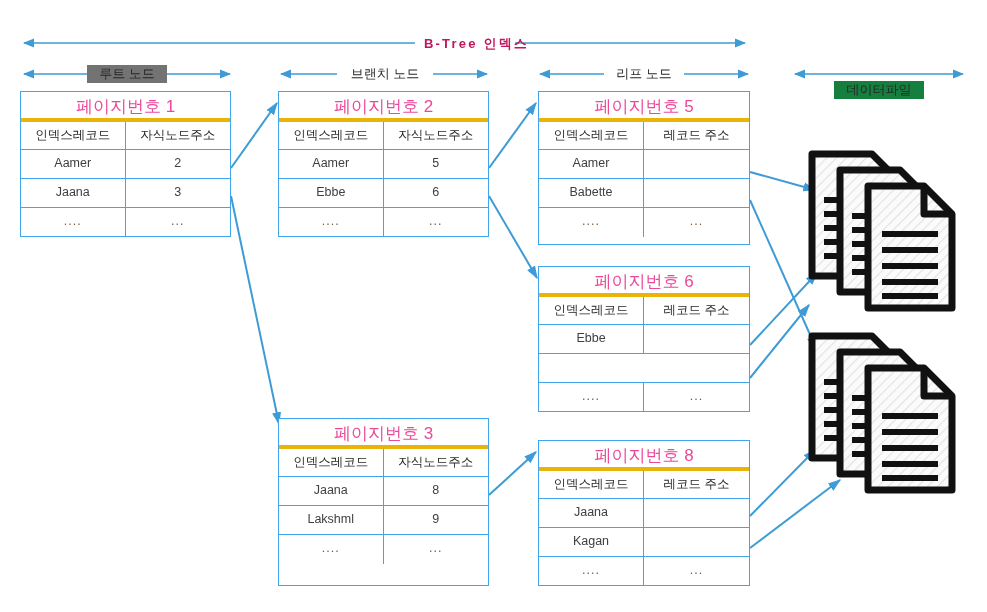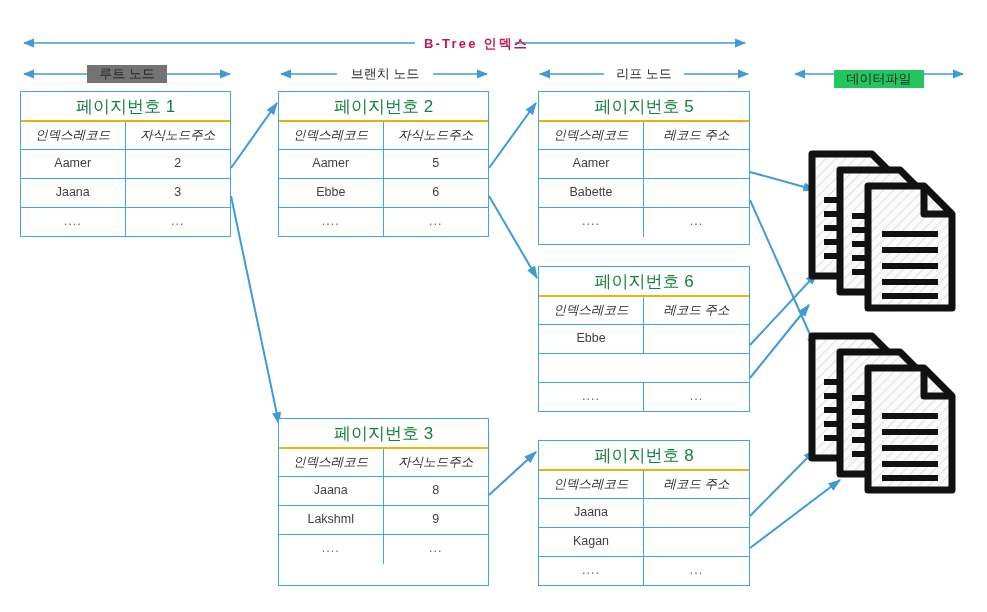--- a/index.html
+++ b/index.html
@@ -39,22 +39,22 @@
     position:absolute;
     border:1px solid #41A5EE;
     background:#ffffff;
     box-sizing:border-box;
   }
   .node .hdr{
     height:30px;
     line-height:30px;
     text-align:center;
     font-size:17px;
-    color:#15803d;
-    border-bottom:2px solid #eab308;
+    color:#ec4899;
+    border-bottom:4px solid #eab308;
     box-sizing:border-box;
     white-space:nowrap;
   }
   .node .row{
     display:flex;
     height:29px;
     border-bottom:1px solid #41A5EE;
     box-sizing:border-box;
   }
   .node .row:last-child{border-bottom:none;}
@@ -63,21 +63,21 @@
     flex:1 1 50%;
     line-height:27px;
     text-align:center;
     font-size:12.5px;
     color:#404040;
     box-sizing:border-box;
     white-space:nowrap;
     overflow:hidden;
   }
   .node .cell.left{border-right:1px solid #41A5EE;}
-  .node .row.colhdr .cell{font-size:12.5px;color:#262626;font-style:italic;}
+  .node .row.colhdr .cell{font-size:12.5px;color:#262626;}
   .node .row.dots .cell{font-size:12.5px;color:#7a5c3a;letter-spacing:1px;}
 </style>
 </head>
 <body>
 
 <div id="stage">
 
   <svg id="wires" viewBox="0 0 987 612" width="987" height="612">
     <defs>
       <marker id="ah" viewBox="0 0 10 10" refX="9" refY="5" markerWidth="7" markerHeight="7" orient="auto-start-reverse">
@@ -199,21 +199,21 @@
         <line x1="76" y1="148" x2="132" y2="148"></line>
       </g>
     </g>
   </svg>
 
   <div class="title-label" style="left:424px;top:35px;">B-Tree 인덱스</div>
 
   <div class="span-label" style="left:87px;top:65px;width:80px;background:#737373;">루트 노드</div>
   <div class="span-label" style="left:337px;top:65px;width:96px;background:#fff;">브랜치 노드</div>
   <div class="span-label" style="left:604px;top:65px;width:80px;background:#fff;">리프 노드</div>
-  <div class="span-label" style="left:834px;top:70px;width:90px;background:#22c55e;">데이터파일</div>
+  <div class="span-label" style="left:834px;top:81px;width:90px;background:#15803d;">데이터파일</div>
 
   <div class="node" style="left:20px;top:91px;width:211px;height:146px;">
     <div class="hdr">페이지번호 1</div>
     <div class="row colhdr">
       <div class="cell left">인덱스레코드</div>
       <div class="cell">자식노드주소</div>
     </div>
     <div class="row">
       <div class="cell left">Aamer</div>
       <div class="cell">2</div>

